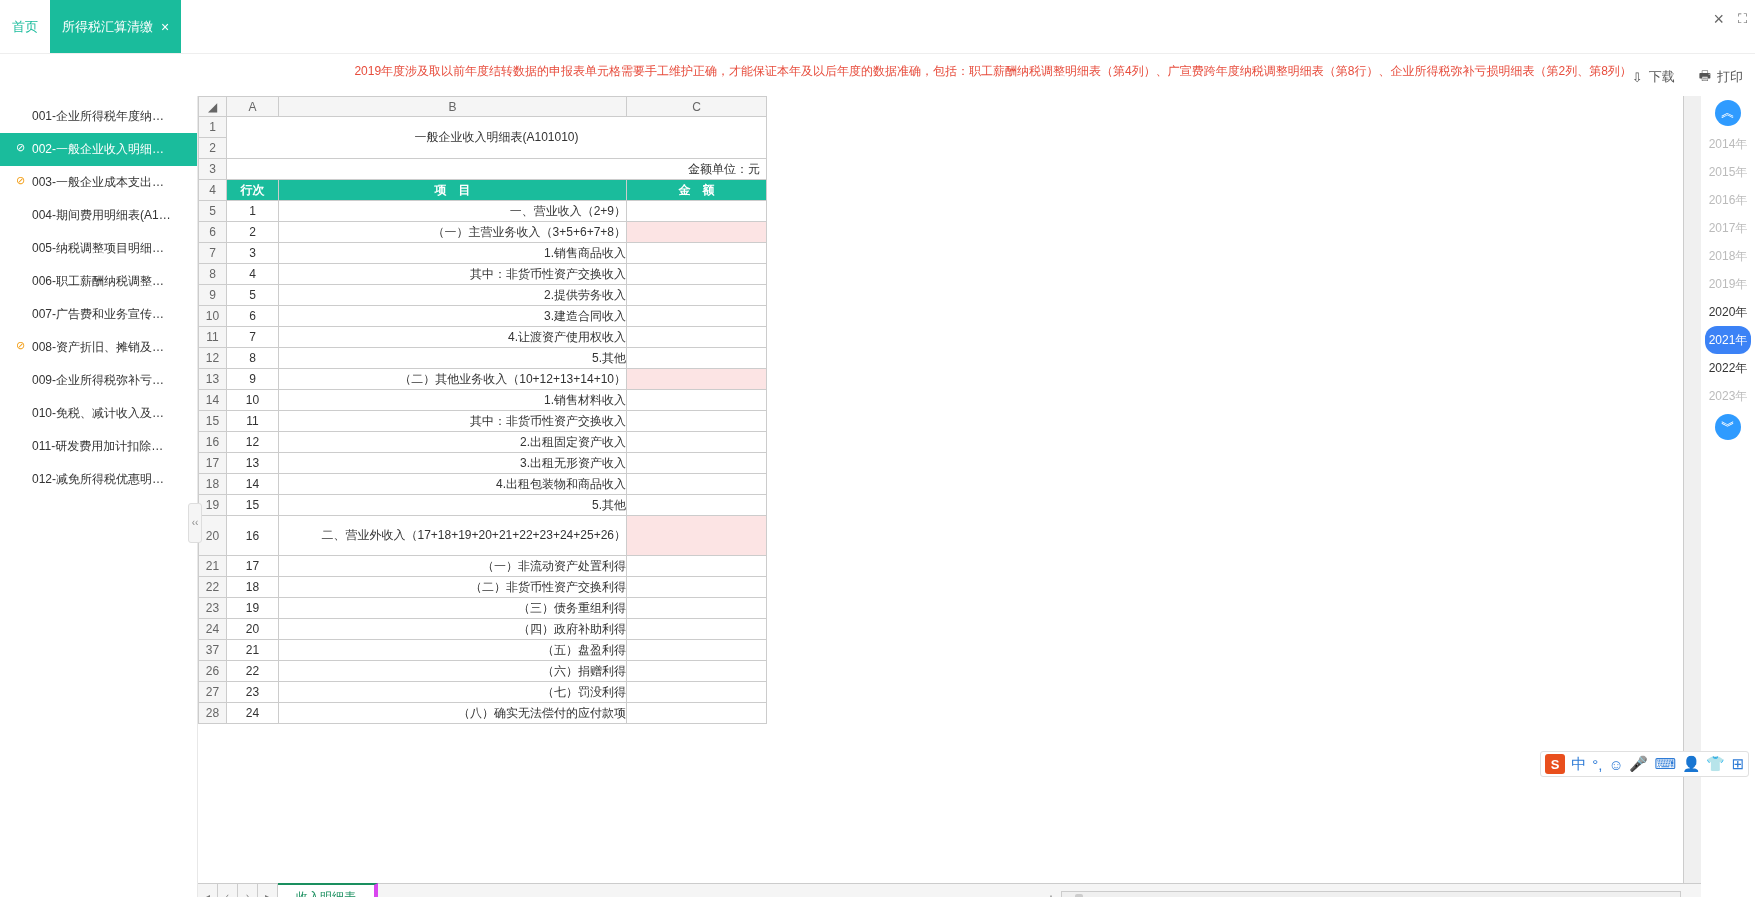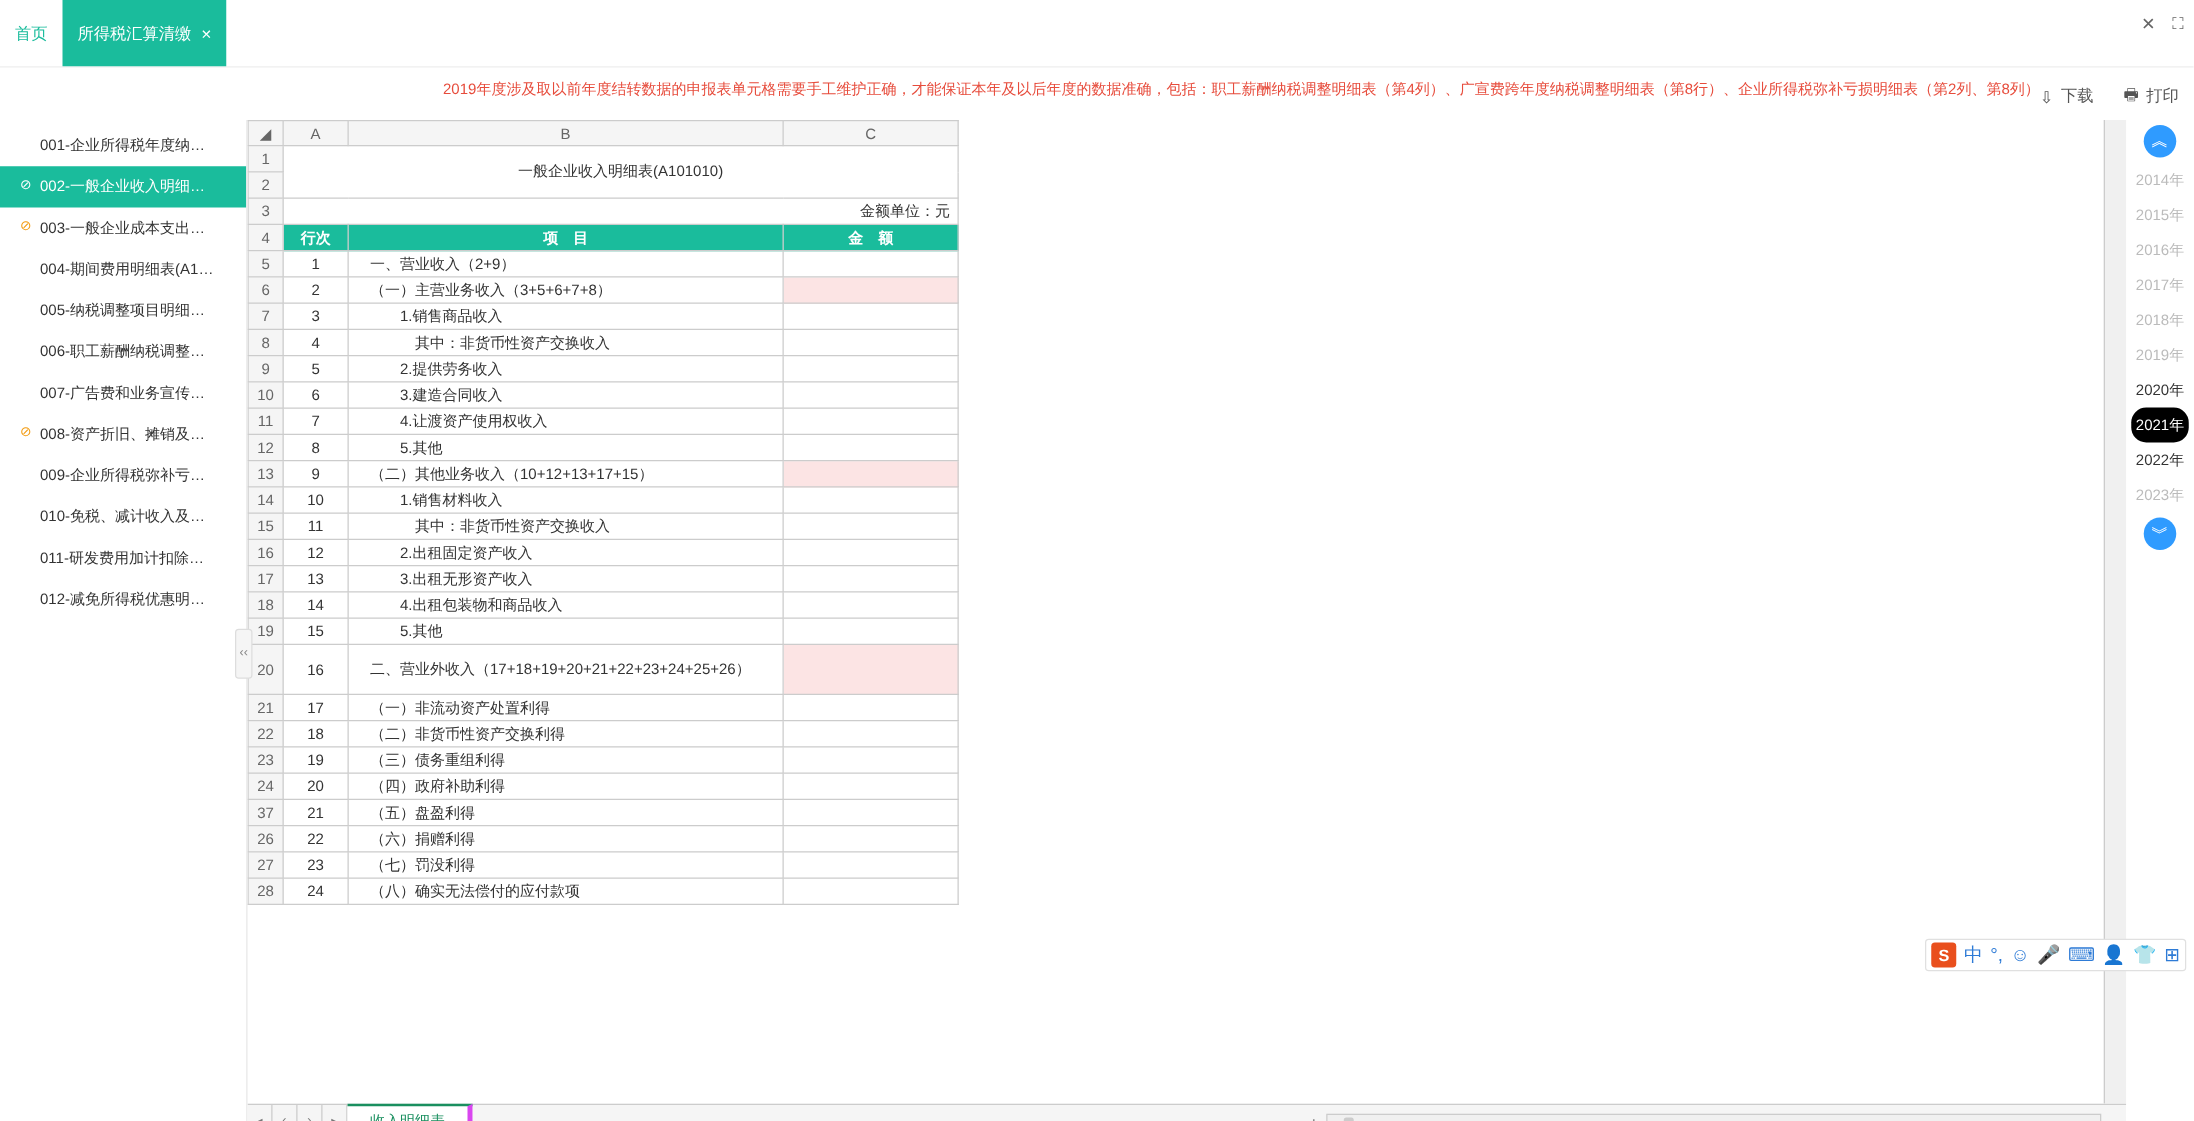--- a/index.html
+++ b/index.html
@@ -39,42 +39,42 @@
 .grid th, .grid td { border: 1px solid #ccc; height: 21px; font-size: 12px; }
 .grid .row-hdr { width: 28px; background: #f5f5f5; text-align: center; color: #666; font-weight: normal; }
 .grid .col-hdr { background: #f5f5f5; text-align: center; color: #666; font-weight: normal; height: 20px; }
 .colA { width: 52px; }
 .colB { width: 348px; }
 .colC { width: 140px; }
 .title-cell { font-size: 16px; text-align: center; height: 44px; }
 .unit-cell { text-align: right; padding-right: 6px; }
 .hdr-teal { background: #1abc9c; color: #fff; text-align: center; font-weight: bold; }
 .cell-center { text-align: center; }
-.cell-left { text-align: left; padding-left: 17px; }
+.cell-left { text-align: right; padding-left: 4px; }
 .pink { background: #fce4e4; }
 .tall { height: 40px; }
 
 
 .sheet-bottom { height: 26px; border-top: 1px solid #ccc; display: flex; align-items: stretch; background: #f5f5f5; position: relative; }
 .sheet-nav { display: flex; }
 .sheet-nav span { width: 20px; display: flex; align-items: center; justify-content: center; border-right: 1px solid #ccc; cursor: pointer; color: #777; font-size: 10px; }
 .sheet-tab-b { background: #fff; border-right: 4px solid #d946ef; display: flex; align-items: center; padding: 0 18px; color: #1a8f5f; font-size: 12px; cursor: pointer; border-top: 2px solid #1a8f5f; margin-top: -1px; }
 .h-scroll-placeholder { position: absolute; right: 20px; bottom: 0; height: 18px; width: 620px; background: #f0f0f0; border: 1px solid #ccc; display: flex; align-items: center; }
 .h-scroll-placeholder .knob { width: 8px; height: 12px; background: #ccc; border-radius: 2px; margin-left: 2px; }
 .h-split { position: absolute; right: 644px; bottom: 2px; color: #888; font-size: 12px; }
 
 
 .vbar { width: 18px; background: #f0f0f0; border-left: 1px solid #ccc; }
 
 
 .year-panel { width: 54px; display: flex; flex-direction: column; align-items: center; padding-top: 4px; gap: 4px; }
 .year-btn { width: 26px; height: 26px; border-radius: 13px; background: #2f9bff; color: #fff; display: flex; align-items: center; justify-content: center; font-size: 14px; cursor: pointer; }
 .year-item { width: 46px; height: 28px; display: flex; align-items: center; justify-content: center; color: #bbb; font-size: 12px; cursor: pointer; border-radius: 12px; }
 .year-item.dark { color: #333; }
-.year-item.active { background: #000000; color: #fff; }
+.year-item.active { background: #3b82f6; color: #fff; }
 
 
 .ime-bar { position: absolute; right: 6px; bottom: 120px; display: flex; gap: 6px; align-items: center; background: #fff; padding: 2px 4px; border: 1px solid #e0e0e0; border-radius: 3px; }
 .ime-bar span { font-size: 15px; color: #2e7bd6; cursor: pointer; }
 .ime-s { width: 20px; height: 20px; background: #e94f1d; color: #fff; border-radius: 3px; display: flex; align-items: center; justify-content: center; font-weight: bold; font-size: 13px; }
 
 
 .icn { display: inline-block; }
 </style>
 </head>
@@ -196,21 +196,21 @@
               </tr>
               <tr class="">
                 <th class="row-hdr">12</th>
                 <td class="cell-center">8</td>
                 <td class="cell-left">　　5.其他</td>
                 <td class=""></td>
               </tr>
               <tr class="">
                 <th class="row-hdr">13</th>
                 <td class="cell-center">9</td>
-                <td class="cell-left">（二）其他业务收入（10+12+13+17+15）</td>
+                <td class="cell-left">（二）其他业务收入（10+12+13+14+10）</td>
                 <td class="pink"></td>
               </tr>
               <tr class="">
                 <th class="row-hdr">14</th>
                 <td class="cell-center">10</td>
                 <td class="cell-left">　　1.销售材料收入</td>
                 <td class=""></td>
               </tr>
               <tr class="">
                 <th class="row-hdr">15</th>

